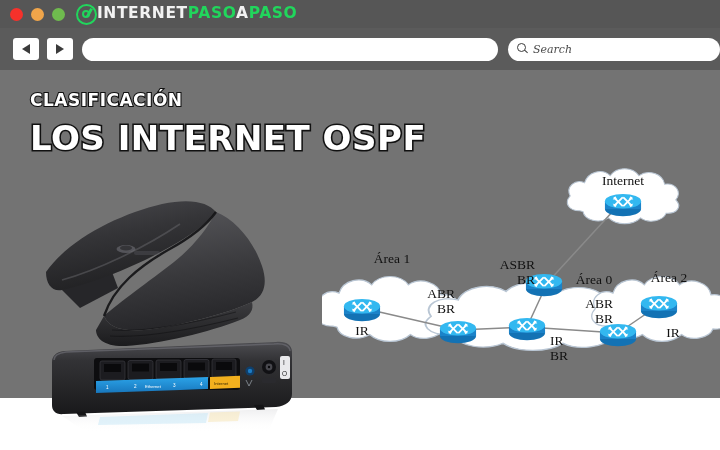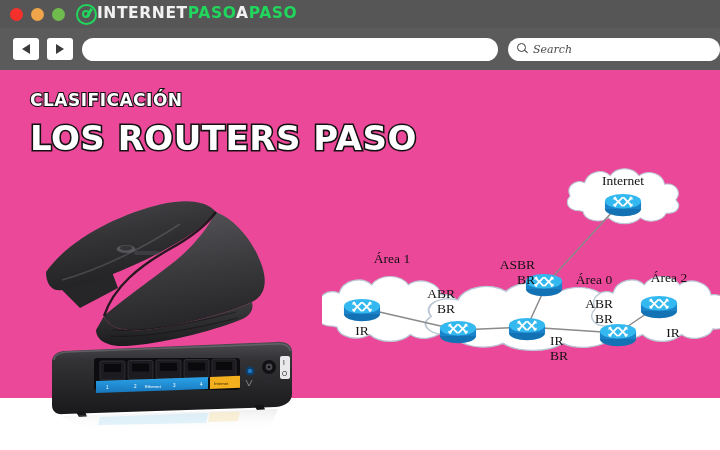--- a/index.html
+++ b/index.html
@@ -140,21 +140,21 @@
     font-size: 11px;
     color: #4a4a4a;
     margin-left: 4px;
     white-space: nowrap;
   }
 
   
   #page {
     position: absolute; left: 0; top: 70px;
     width: 720px; height: 328px;
-    background: #ec4899;
+    background: #737373;
     text-decoration: underline;
   }
 
   #kicker {
     position: absolute; left: 30px; top: 20px;
     font-family: "DejaVu Sans", sans-serif;
     font-weight: 700;
     font-size: 17px;
     letter-spacing: 0.5px;
     color: #ffffff;
@@ -221,21 +221,21 @@
       <span id="search-icon"></span>
       <span id="search-placeholder">Search</span>
     </div>
   </div>
 
 </div>
 
 <div id="page">
 
   <div id="kicker">CLASIFICACIÓN</div>
-  <div id="page-title">LOS ROUTERS PASO</div>
+  <div id="page-title">LOS INTERNET OSPF</div>
 
   <svg id="router-photos" viewBox="0 0 270 255">
     <defs>
       <linearGradient id="topShellG" x1="0" y1="0" x2="0.35" y2="1">
         <stop offset="0%" stop-color="#4a4a4e"></stop>
         <stop offset="45%" stop-color="#343437"></stop>
         <stop offset="100%" stop-color="#202022"></stop>
       </linearGradient>
       <linearGradient id="topShellG2" x1="0" y1="0" x2="0.2" y2="1">
         <stop offset="0%" stop-color="#58585c"></stop>

